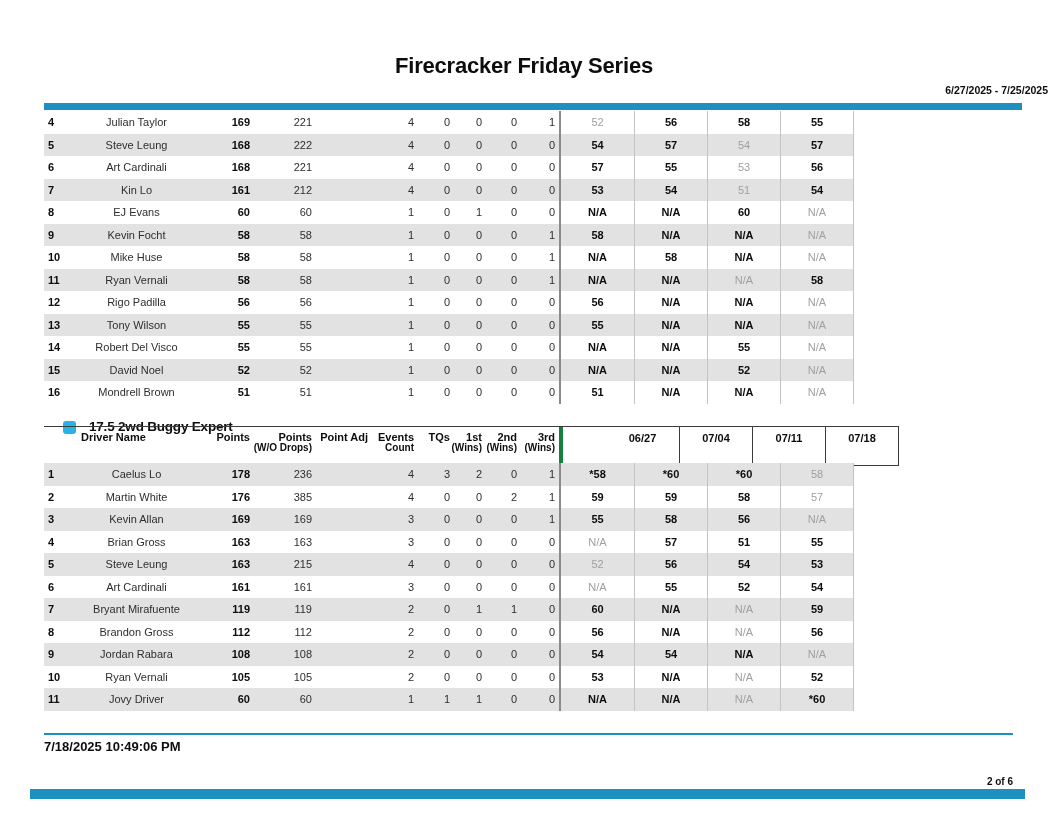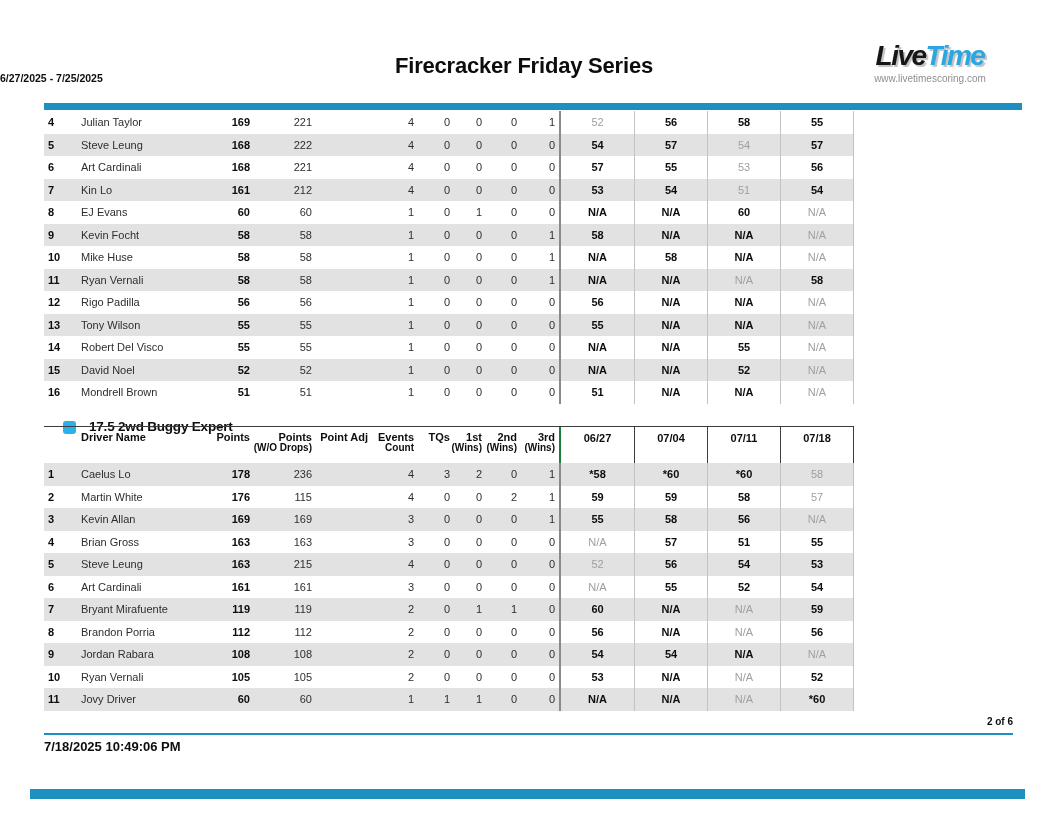--- a/index.html
+++ b/index.html
@@ -2,40 +2,40 @@
 <html style="--teal: #1d8fc1; --cyan: #29b2e8; --logo-blue: #2aa7e0;"><head>
 <meta charset="utf-8">
 <style>
   html,body{margin:0;padding:0;background:#fff;}
   .page{position:relative;width:1056px;height:816px;background:#fff;overflow:hidden;
         font-family:"Liberation Sans",sans-serif;color:#222;}
 
   
   .report-title{position:absolute;top:53px;left:0;width:1048px;text-align:center;
                 font-size:22px;font-weight:bold;color:#0d0d0d;letter-spacing:-0.2px;}
-  .report-daterange{position:absolute;top:72px;left:0;width:1048px;text-align:left;
+  .report-daterange{position:absolute;top:84px;left:0;width:1048px;text-align:right;
                     font-size:10.5px;font-weight:bold;color:#0d0d0d;}
   .logo{position:absolute;top:42px;left:852px;width:156px;text-align:center;}
   .logo-text{font-size:28px;font-weight:bold;font-style:italic;letter-spacing:-1.5px;
              line-height:28px;text-shadow:2px 2px 1px rgba(120,120,120,0.45);}
   .logo-live{color:#161616;}
   .logo-time{color:var(--logo-blue);}
   .logo-url{margin-top:3px;font-size:10px;color:#8f8f8f;}
 
   .head-band{position:absolute;top:103px;left:44px;width:978px;height:7px;background:var(--teal);}
 
   
   .tbl{position:absolute;left:44px;}
   #table1{top:111px;}
   #table2{top:463px;}
   .t-row{display:flex;height:22.5px;line-height:22.5px;font-size:11px;color:#2e2e2e;}
   .t-row.shade{background:#e2e2e2;}
   .cell{box-sizing:border-box;flex:0 0 auto;white-space:nowrap;overflow:hidden;}
   .c-pos {width:34px;padding-left:4px;font-weight:bold;color:#0d0d0d;}
-  .c-name{width:114px;padding-left:3px;}
+  .c-name{width:114px;padding-left:3px;text-align:center;}
   .c-pts {width:60px;text-align:right;padding-right:2px;font-weight:bold;color:#0d0d0d;}
   .c-pwo {width:62px;text-align:right;padding-right:2px;}
   .c-adj {width:56px;text-align:right;padding-right:2px;}
   .c-ev  {width:46px;text-align:right;padding-right:2px;}
   .c-tq  {width:36px;text-align:right;padding-right:2px;}
   .c-w1  {width:32px;text-align:right;padding-right:2px;}
   .c-w2  {width:35px;text-align:right;padding-right:2px;}
   .c-w3  {width:38px;text-align:right;padding-right:2px;}
   .date-region{display:flex;margin-left:2px;border-left:2px solid #8a8a8a;border-right:1px solid #c3c3c3;}
   .score-cell{box-sizing:border-box;width:73px;text-align:center;font-weight:bold;color:#0d0d0d;}
@@ -47,43 +47,39 @@
   .class-icon{width:13px;height:13px;border-radius:3px;background:var(--cyan);margin-right:13px;}
   .section-title{font-size:13.5px;font-weight:bold;color:#0d0d0d;letter-spacing:-0.2px;}
 
   
   .thead{position:absolute;top:426px;left:44px;height:40px;display:flex;
          border-top:1px solid #3c3c3c;border-bottom:1px solid #3c3c3c;box-sizing:border-box;}
   .thead .cell{display:flex;flex-direction:column;align-items:flex-end;padding-top:4px;}
   .thead .c-name{align-items:flex-start;}
   .h-main{font-size:11px;font-weight:bold;color:#0d0d0d;line-height:12px;}
   .h-sub{font-size:10px;font-weight:bold;color:#0d0d0d;line-height:9px;margin-left:28px;}
-  .h-region{display:flex;margin-left:2px;border-left:2px solid #15803d;border-right:1px solid #3c3c3c;}
+  .h-region{display:flex;margin-left:2px;border-left:4px solid #15803d;border-right:1px solid #3c3c3c;padding-left:43px;}
   .h-date{box-sizing:border-box;width:73px;text-align:center;font-size:11px;font-weight:bold;
           color:#0d0d0d;padding-top:5px;}
   .h-date + .h-date{border-left:1px solid #3c3c3c;}
 
   
   .footer-rule{position:absolute;top:733px;left:44px;width:969px;height:2px;background:var(--teal);}
   .footer-left{position:absolute;top:739px;left:44px;font-size:13px;font-weight:bold;color:#0d0d0d;}
-  .footer-right{position:absolute;top:716px;right:43px;font-size:10px;font-weight:bold;color:#0d0d0d;}
+  .footer-right{position:absolute;top:776px;right:43px;font-size:10px;font-weight:bold;color:#0d0d0d;}
   .bottom-band{position:absolute;top:789px;left:30px;width:995px;height:10px;background:var(--teal);}
 </style>
 </head>
 <body>
 
 <div class="page">
 
   <div class="report-title">Firecracker Friday Series</div>
   <div class="report-daterange">6/27/2025 - 7/25/2025</div>
 
-  <div class="logo">
-    <div class="logo-text"><span class="logo-live">Live</span><span class="logo-time">Time</span></div>
-    <div class="logo-url">www.livetimescoring.com</div>
-  </div>
 
   <div class="head-band"></div>
 
   <div id="table1" class="tbl">
       <div class="t-row">
         <div class="cell c-pos">4</div>
         <div class="cell c-name">Julian Taylor</div>
         <div class="cell c-pts">169</div>
         <div class="cell c-pwo">221</div>
         <div class="cell c-adj"></div>
@@ -380,21 +376,21 @@
           <div class="score-cell">*58</div>
           <div class="score-cell">*60</div>
           <div class="score-cell">*60</div>
           <div class="score-cell muted">58</div>
         </div>
       </div>
       <div class="t-row">
         <div class="cell c-pos">2</div>
         <div class="cell c-name">Martin White</div>
         <div class="cell c-pts">176</div>
-        <div class="cell c-pwo">115</div>
+        <div class="cell c-pwo">385</div>
         <div class="cell c-adj"></div>
         <div class="cell c-ev">4</div>
         <div class="cell c-tq">0</div>
         <div class="cell c-w1">0</div>
         <div class="cell c-w2">2</div>
         <div class="cell c-w3">1</div>
         <div class="date-region">
           <div class="score-cell">59</div>
           <div class="score-cell">59</div>
           <div class="score-cell">58</div>
@@ -486,21 +482,21 @@
         <div class="cell c-w3">0</div>
         <div class="date-region">
           <div class="score-cell">60</div>
           <div class="score-cell">N/A</div>
           <div class="score-cell muted">N/A</div>
           <div class="score-cell">59</div>
         </div>
       </div>
       <div class="t-row">
         <div class="cell c-pos">8</div>
-        <div class="cell c-name">Brandon Porria</div>
+        <div class="cell c-name">Brandon Gross</div>
         <div class="cell c-pts">112</div>
         <div class="cell c-pwo">112</div>
         <div class="cell c-adj"></div>
         <div class="cell c-ev">2</div>
         <div class="cell c-tq">0</div>
         <div class="cell c-w1">0</div>
         <div class="cell c-w2">0</div>
         <div class="cell c-w3">0</div>
         <div class="date-region">
           <div class="score-cell">56</div>

